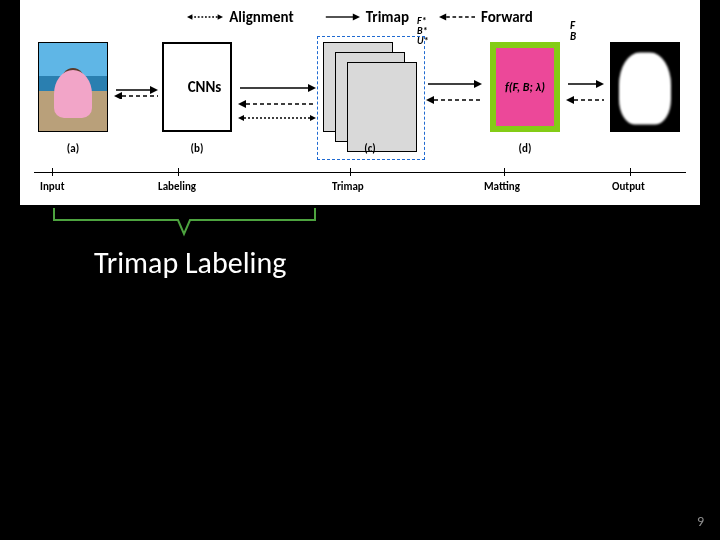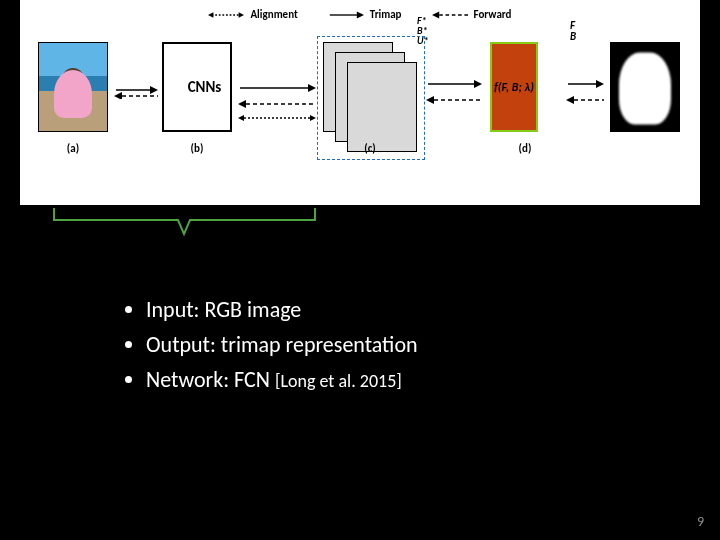--- a/index.html
+++ b/index.html
@@ -1,19 +1,19 @@
 <!DOCTYPE html>
 <html><head>
 <meta charset="utf-8">
 <style>
   * { box-sizing: border-box; margin: 0; padding: 0; }
   html, body { width: 720px; height: 540px; background: #000; font-family: Calibri, Arial, sans-serif; color: #000; overflow: hidden; }
   .slide { position: relative; width: 720px; height: 540px; background: #000; }
   .diagram { position: absolute; left: 20px; top: 0px; width: 680px; height: 205px; background: #fff; }
-  .legend { position: absolute; top: 8px; left: 0; right: 0; display: flex; justify-content: center; gap: 30px; font-size: 11px; font-weight: bold; }
+  .legend { position: absolute; top: 8px; left: 0; right: 0; display: flex; justify-content: center; gap: 30px; font-size: 15px; font-weight: bold; }
   .legend-item { display: flex; align-items: center; gap: 6px; }
   .legend-item svg { width: 36px; height: 10px; }
   .pipeline { position: absolute; top: 36px; left: 0; right: 0; height: 120px; }
   .node { position: absolute; }
   .panel-a { left: 18px; top: 6px; }
   .panel-b { left: 142px; top: 6px; }
   .panel-c { left: 303px; top: 6px; }
   .panel-d { left: 470px; top: 6px; }
   .panel-e { left: 590px; top: 6px; }
   .panel-letter { position: absolute; top: 100px; width: 70px; text-align: center; font-size: 11px; font-weight: bold; }
@@ -22,21 +22,21 @@
   .photo .head { position: absolute; left: 50%; top: 28%; transform: translateX(-50%); width: 24px; height: 28px; background: #5a3a2a; border-radius: 50%; }
   .cnn-box { width: 70px; height: 90px; border: 2px solid #000; background: #fff; display: flex; align-items: center; justify-content: center; font-weight: bold; font-size: 15px; padding-left: 15px; }
   .stack-wrap { position: relative; width: 96px; height: 110px; }
   .stack-wrap .card { position: absolute; width: 70px; height: 90px; background: #d9d9d9; border: 1px solid #000; }
   .stack-wrap .c1 { left: 0; top: 0; }
   .stack-wrap .c2 { left: 12px; top: 10px; }
   .stack-wrap .c3 { left: 24px; top: 20px; }
   .dash-border { position: absolute; left: -6px; top: -6px; width: 108px; height: 124px; border: 1.5px dashed #1f6ad1; }
   .super-labels { position: absolute; left: 94px; top: -26px; font-size: 10px; font-style: italic; font-weight: bold; line-height: 10px; }
   .fb-labels { position: absolute; left: 80px; top: -22px; font-size: 11px; font-style: italic; font-weight: bold; line-height: 11px; }
-  .matting-box { width: 48px; height: 90px; border: 2px solid #84cc16; background: #c2410c; display: flex; align-items: center; justify-content: center; font-style: italic; font-weight: bold; font-size: 12px; }
+  .matting-box { width: 70px; height: 90px; border: 6px solid #84cc16; background: #ec4899; display: flex; align-items: center; justify-content: center; font-style: italic; font-weight: bold; font-size: 12px; }
   .out-img { width: 70px; height: 90px; background: #000; border: 1px solid #000; position: relative; overflow: hidden; }
   .out-img .blob { position: absolute; left: 50%; top: 50%; transform: translate(-50%,-48%); width: 52px; height: 72px; background: #fff; border-radius: 40% 40% 30% 30% / 45% 45% 35% 35%; filter: blur(1px); }
   .arrow { position: absolute; top: 48px; }
   .arrow svg { height: 14px; }
   .ar-ab { left: 94px; width: 44px; }
   .ar-bc-f { left: 218px; width: 78px; top: 44px; }
   .ar-bc-b { left: 218px; width: 78px; top: 60px; }
   .ar-cd-f { left: 406px; width: 56px; top: 40px; }
   .ar-cd-b { left: 406px; width: 56px; top: 56px; }
   .ar-de-f { left: 546px; width: 38px; top: 40px; }
@@ -176,31 +176,38 @@
           </svg>
       </div>
       <div class="arrow ar-de-b">
         <svg viewBox="0 0 38 10" width="38">
             <line x1="8" y1="5" x2="38" y2="5" stroke="#000" stroke-width="1.5" stroke-dasharray="4,3"></line>
             <polygon points="0,5 8,1 8,9" fill="#000"></polygon>
           </svg>
       </div>
     </div>
 
+    <div class="stage-labels">
+      <div class="stage-hr"></div>
+      <div class="stage-tick" style="left:32px;"></div>
+      <div class="stage-tick" style="left:158px;"></div>
+      <div class="stage-tick" style="left:330px;"></div>
+      <div class="stage-tick" style="left:484px;"></div>
+      <div class="stage-tick" style="left:610px;"></div>
+      <div class="stage-label" style="left:20px;">Input</div>
+      <div class="stage-label" style="left:138px;">Labeling</div>
+      <div class="stage-label" style="left:312px;">Trimap</div>
+      <div class="stage-label" style="left:464px;">Matting</div>
+      <div class="stage-label" style="left:592px;">Output</div>
+    </div>
   </div>
 
   <div class="bracket">
     <svg viewBox="0 0 265 36">
       <path d="M 2 2 L 2 14 L 126 14 L 132 28 L 138 14 L 263 14 L 263 2" fill="none" stroke="#4da33f" stroke-width="2"></path>
     </svg>
   </div>
 
-
-  <ul class="bullets">
-    <li>Input: RGB image</li>
-    <li>Output: trimap representation</li>
-    <li>
-      <span>Network: FCN </span><span class="cite">[Long et al. 2015]</span>
-    </li>
-  </ul>
+  <div class="title">Trimap Labeling</div>
+
 
   <div class="pagenum">9</div>
 </div>
 
 </body></html>

